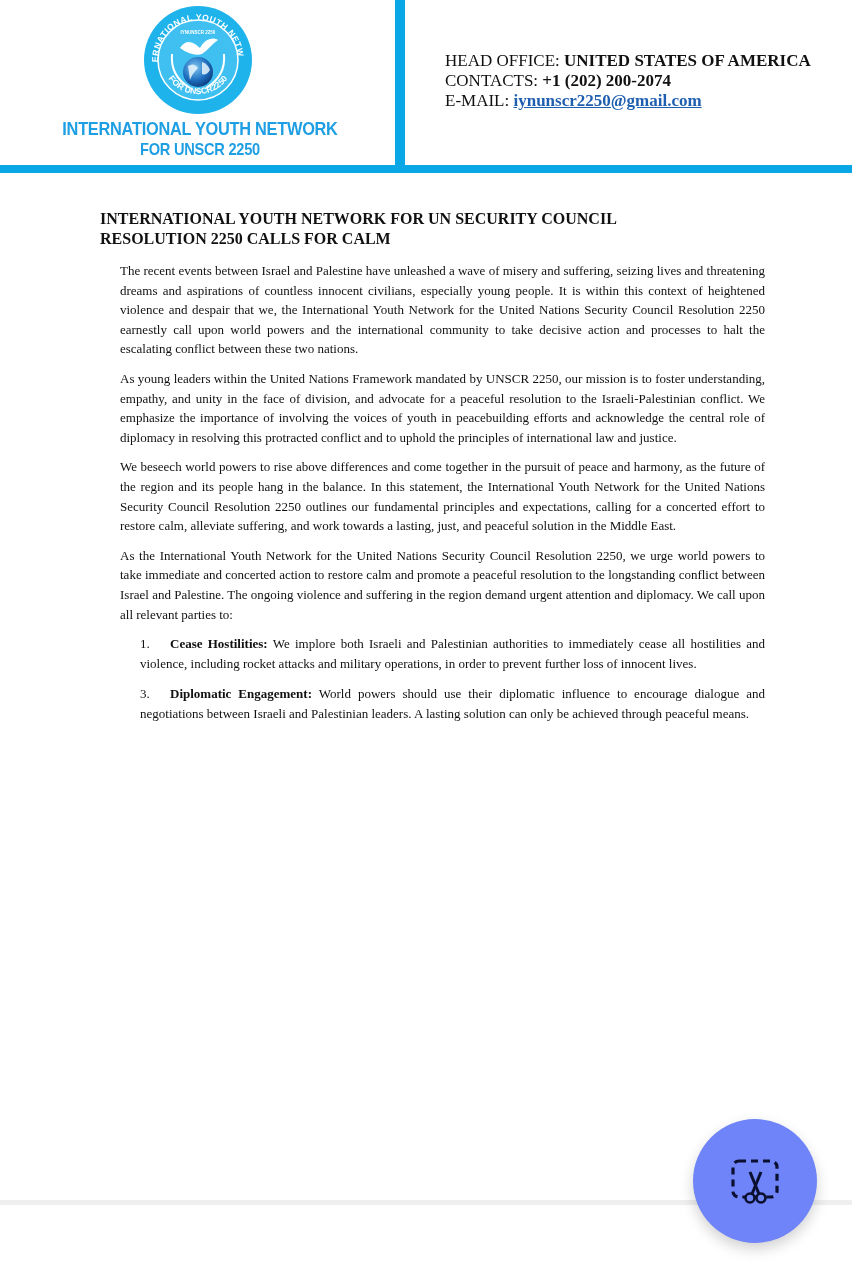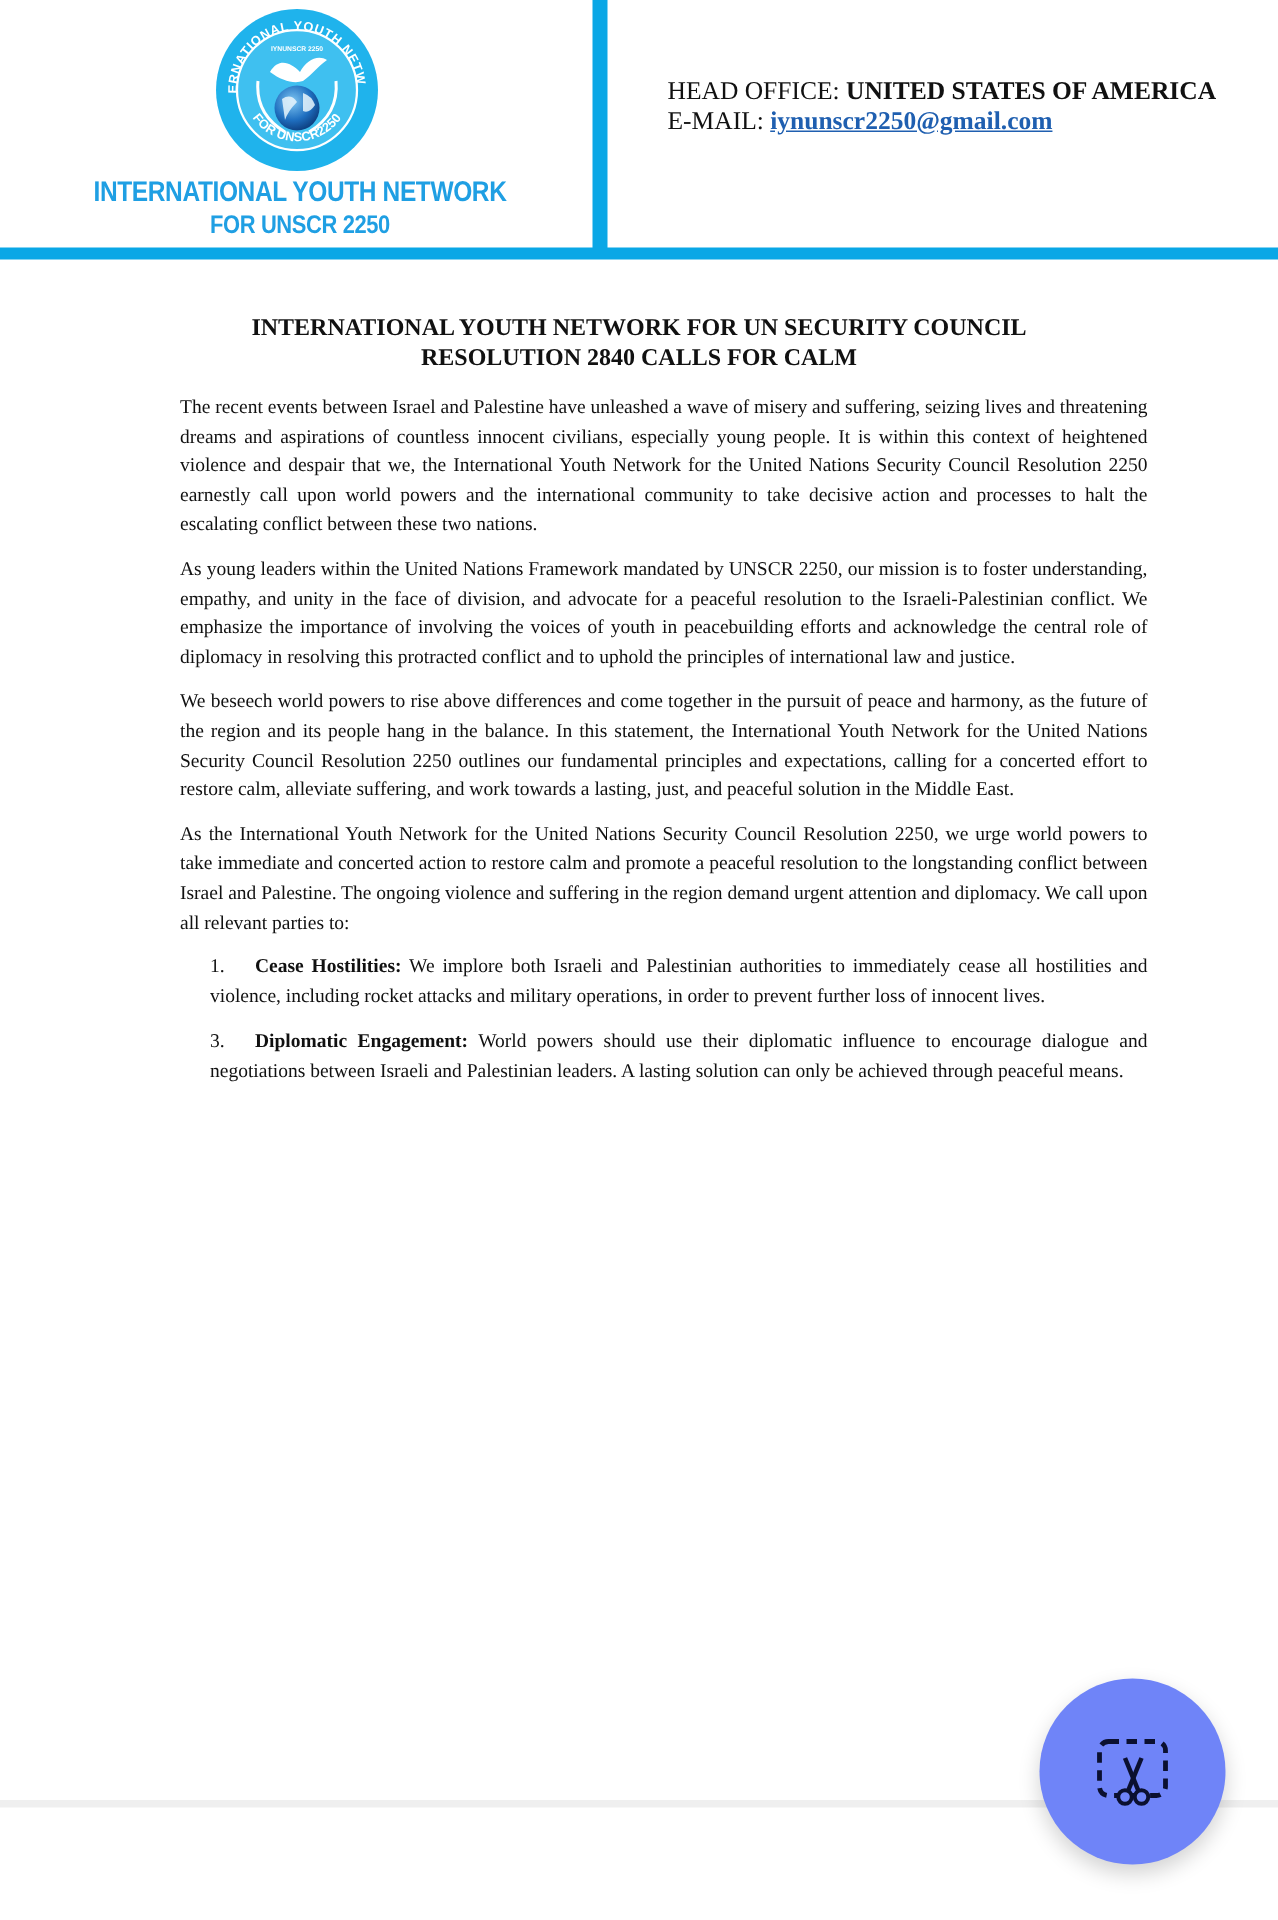--- a/index.html
+++ b/index.html
@@ -16,21 +16,21 @@
     transform-origin: center; letter-spacing: -0.3px;
   }
   .org-l1 { top: 118px; font-size: 19px; transform: scaleX(0.86); }
   .org-l2 { top: 140px; font-size: 17px; transform: scaleX(0.86); }
   .contacts { position: absolute; left: 445px; top: 51px; font-size: 17px; line-height: 20px; }
   .contacts div { white-space: nowrap; }
   .contacts b { font-weight: bold; }
   .email { color: #1f5fb0; text-decoration: underline; font-weight: bold; cursor: pointer; }
   .title {
     position: absolute; left: 100px; width: 652px; top: 209px;
-    text-align: center; font-weight: bold; font-size: 16px; line-height: 20px;
+    font-weight: bold; font-size: 16px; line-height: 20px;
   }
   .content { position: absolute; left: 120px; width: 645px; top: 261px; font-size: 13px; line-height: 19.6px; }
   .content p { margin: 0 0 10px 0; text-align: justify; }
   .content ol { margin: 0; padding: 0; list-style: none; }
   .content li { margin: 0 0 11px 20px; text-align: justify; }
   .content li .num { display: inline-block; width: 30px; }
   .bottom-line { position: absolute; left: 0; top: 1200px; width: 852px; height: 5px; background: #efefef; }
   .fab {
     position: absolute; left: 693px; top: 1119px; width: 124px; height: 124px; border-radius: 50%;
     background: #6f84f8; box-shadow: 0 6px 14px rgba(0,0,0,0.18);
@@ -72,29 +72,33 @@
 
   <div class="vbar"></div>
   <div class="hbar"></div>
 
   <div class="contacts">
     <div>
       <span>HEAD OFFICE:</span>
       <b>UNITED STATES OF AMERICA</b>
     </div>
     <div>
+      <span>CONTACTS:</span>
+      <b>+1 (202) 200-2074</b>
+    </div>
+    <div>
       <span>E-MAIL:</span>
       <a class="email">iynunscr2250@gmail.com</a>
     </div>
   </div>
 </div>
 
 <div class="title">
   <div>INTERNATIONAL YOUTH NETWORK FOR UN SECURITY COUNCIL</div>
-  <div>RESOLUTION 2840 CALLS FOR CALM</div>
+  <div>RESOLUTION 2250 CALLS FOR CALM</div>
 </div>
 
 <div class="content">
   <p>The recent events between Israel and Palestine have unleashed a wave of misery and suffering, seizing lives and threatening dreams and aspirations of countless innocent civilians, especially young people. It is within this context of heightened violence and despair that we, the International Youth Network for the United Nations Security Council Resolution 2250 earnestly call upon world powers and the international community to take decisive action and processes to halt the escalating conflict between these two nations.</p>
   <p>As young leaders within the United Nations Framework mandated by UNSCR 2250, our mission is to foster understanding, empathy, and unity in the face of division, and advocate for a peaceful resolution to the Israeli-Palestinian conflict. We emphasize the importance of involving the voices of youth in peacebuilding efforts and acknowledge the central role of diplomacy in resolving this protracted conflict and to uphold the principles of international law and justice.</p>
   <p>We beseech world powers to rise above differences and come together in the pursuit of peace and harmony, as the future of the region and its people hang in the balance. In this statement, the International Youth Network for the United Nations Security Council Resolution 2250 outlines our fundamental principles and expectations, calling for a concerted effort to restore calm, alleviate suffering, and work towards a lasting, just, and peaceful solution in the Middle East.</p>
   <p>As the International Youth Network for the United Nations Security Council Resolution 2250, we urge world powers to take immediate and concerted action to restore calm and promote a peaceful resolution to the longstanding conflict between Israel and Palestine. The ongoing violence and suffering in the region demand urgent attention and diplomacy. We call upon all relevant parties to:</p>
   <ol>
     <li>
       <span class="num">1.</span><b>Cease Hostilities:</b>

